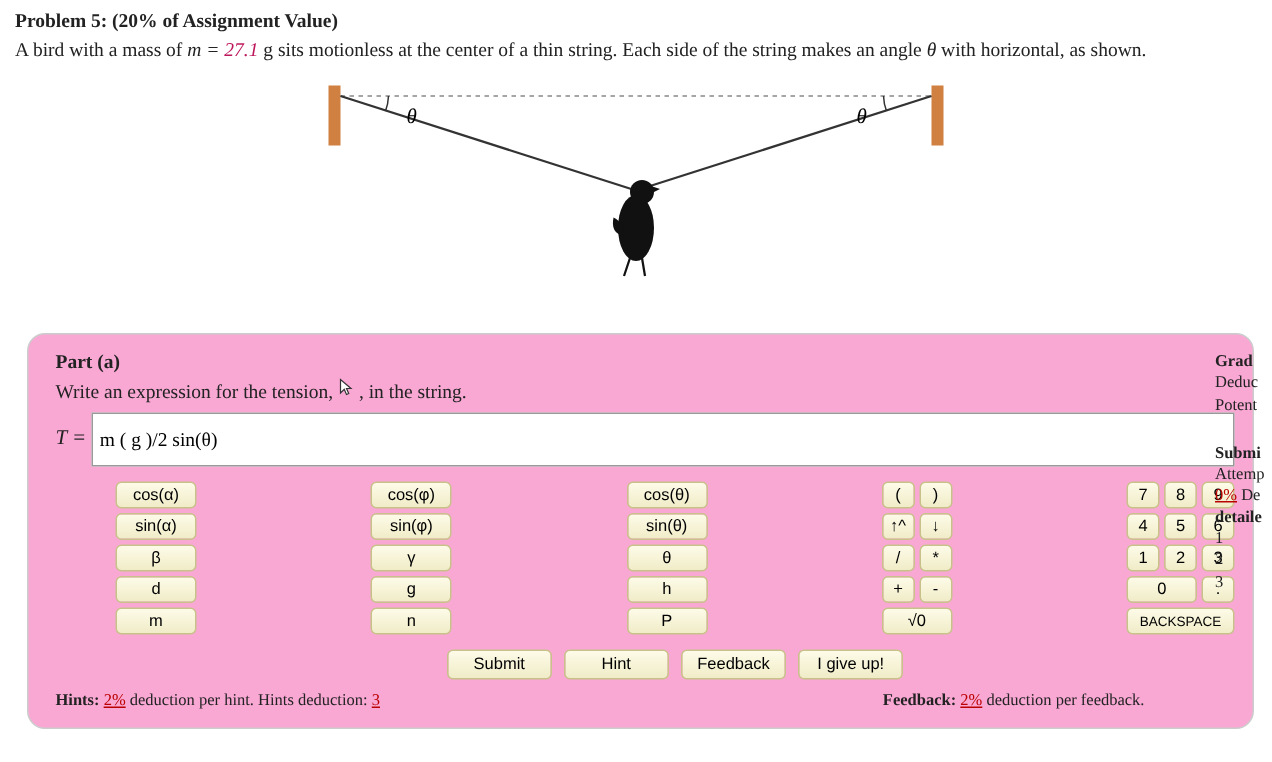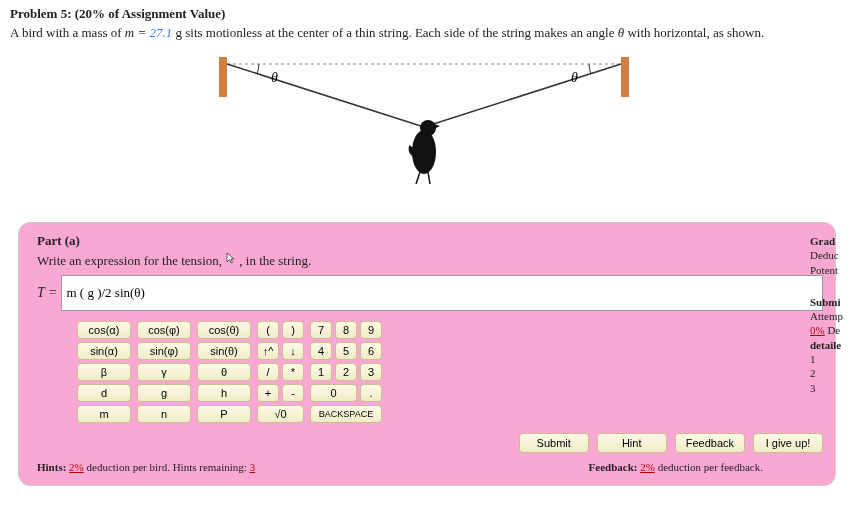--- a/index.html
+++ b/index.html
@@ -9,41 +9,41 @@
 .problem-text{font-size:13px;line-height:1.4}
 .diagram{position:relative;width:100%;height:160px;margin-top:6px}
 .diagram svg{position:absolute;left:50%;transform:translateX(-50%);top:0}
 .part-box{margin:10px 12px 0 18px;border:1px solid #ccc;border-radius:12px;padding:10px 12px 12px 18px;background:#f9a8d4;position:relative}
 .part-label{font-weight:bold;font-size:13px;margin-bottom:2px}
 .part-prompt{font-size:13px;margin-bottom:6px}
 .cursor-icon{display:inline-block}
 .exp-row{display:flex;align-items:center;gap:4px;margin-bottom:10px}
 .exp-prefix{font-style:italic;font-size:14px}
 .exp-input{flex:1;height:36px;border:1px solid #999;padding:0 4px;font-family:inherit;font-size:13px;background:#fff}
-.keypad{display:flex;gap:6px;justify-content:flex-start;margin-left:40px}
+.keypad{display:flex;gap:6px;justify-content:space-between;margin-left:40px}
 .kcol{display:flex;flex-direction:column;gap:3px}
 .key{height:18px;min-width:54px;border:1px solid #c9c18a;border-radius:4px;background:linear-gradient(#fdfbe8,#f0ecc8);font-size:11px;font-family:Arial,sans-serif;display:flex;align-items:center;justify-content:center;cursor:pointer;padding:0 4px}
 .nkey{min-width:22px;width:22px}
 .wkey{min-width:50px}
-.actions{display:flex;gap:8px;justify-content:flex-end;margin-top:10px;margin-left:40px}
+.actions{display:flex;gap:8px;justify-content:center;margin-top:10px;margin-left:40px}
 .abtn{height:20px;min-width:70px;border:1px solid #c9c18a;border-radius:4px;background:linear-gradient(#fdfbe8,#f0ecc8);font-size:11px;font-family:Arial,sans-serif;cursor:pointer;padding:0 10px}
 .subline{text-align:center;font-size:11px;margin-top:3px;margin-left:40px}
 .redlink{color:#b00;text-decoration:underline}
 .footer-row{display:flex;justify-content:space-between;margin-top:8px;font-size:11px;padding:0 60px 0 0}
 .side-info{position:absolute;right:-2px;top:234px;width:40px;font-size:11px;text-align:left;line-height:1.3}
 .side-info div{white-space:nowrap;overflow:hidden}
 .side-info .red{color:#b00;text-decoration:underline}
 </style>
 </head>
 <body>
 
 <div class="header">
   <div class="problem-title">Problem 5: (20% of Assignment Value)</div>
   <div class="problem-text">
-    <span>A bird with a mass of </span><i>m = </i><i style="color:#3b82f6">27.1</i><span> g sits motionless at the center of a thin string. Each side of the string makes an angle </span><i>θ</i><span> with horizontal, as shown.</span>
+    <span>A bird with a mass of </span><i>m = </i><i style="color:#be185d">27.1</i><span> g sits motionless at the center of a thin string. Each side of the string makes an angle </span><i>θ</i><span> with horizontal, as shown.</span>
   </div>
 </div>
 
 <div class="diagram">
   <svg width="430" height="155" viewBox="0 0 430 155">
     <rect x="10" y="5" width="8" height="40" fill="#d08040"></rect>
     <rect x="412" y="5" width="8" height="40" fill="#d08040"></rect>
     <line x1="18" y1="12" x2="412" y2="12" stroke="#888" stroke-dasharray="3,3"></line>
     <line x1="18" y1="12" x2="215" y2="75" stroke="#333" stroke-width="1.5"></line>
     <line x1="412" y1="12" x2="215" y2="75" stroke="#333" stroke-width="1.5"></line>
@@ -143,21 +143,21 @@
 
   <div class="actions">
     <button class="abtn">Submit</button>
     <button class="abtn">Hint</button>
     <button class="abtn">Feedback</button>
     <button class="abtn">I give up!</button>
   </div>
 
   <div class="footer-row">
     <div>
-      <b>Hints: </b><span class="redlink">2%</span><span> deduction per bird. Hints remaining: </span><span class="redlink">3</span>
+      <b>Hints: </b><span class="redlink">2%</span><span> deduction per hint. Hints deduction: </span><span class="redlink">3</span>
     </div>
     <div>
       <b>Feedback: </b><span class="redlink">2%</span><span> deduction per feedback.</span>
     </div>
   </div>
 </div>
 
 <div class="side-info">
   <div><b>Grad</b></div>
   <div>Deduc</div>

